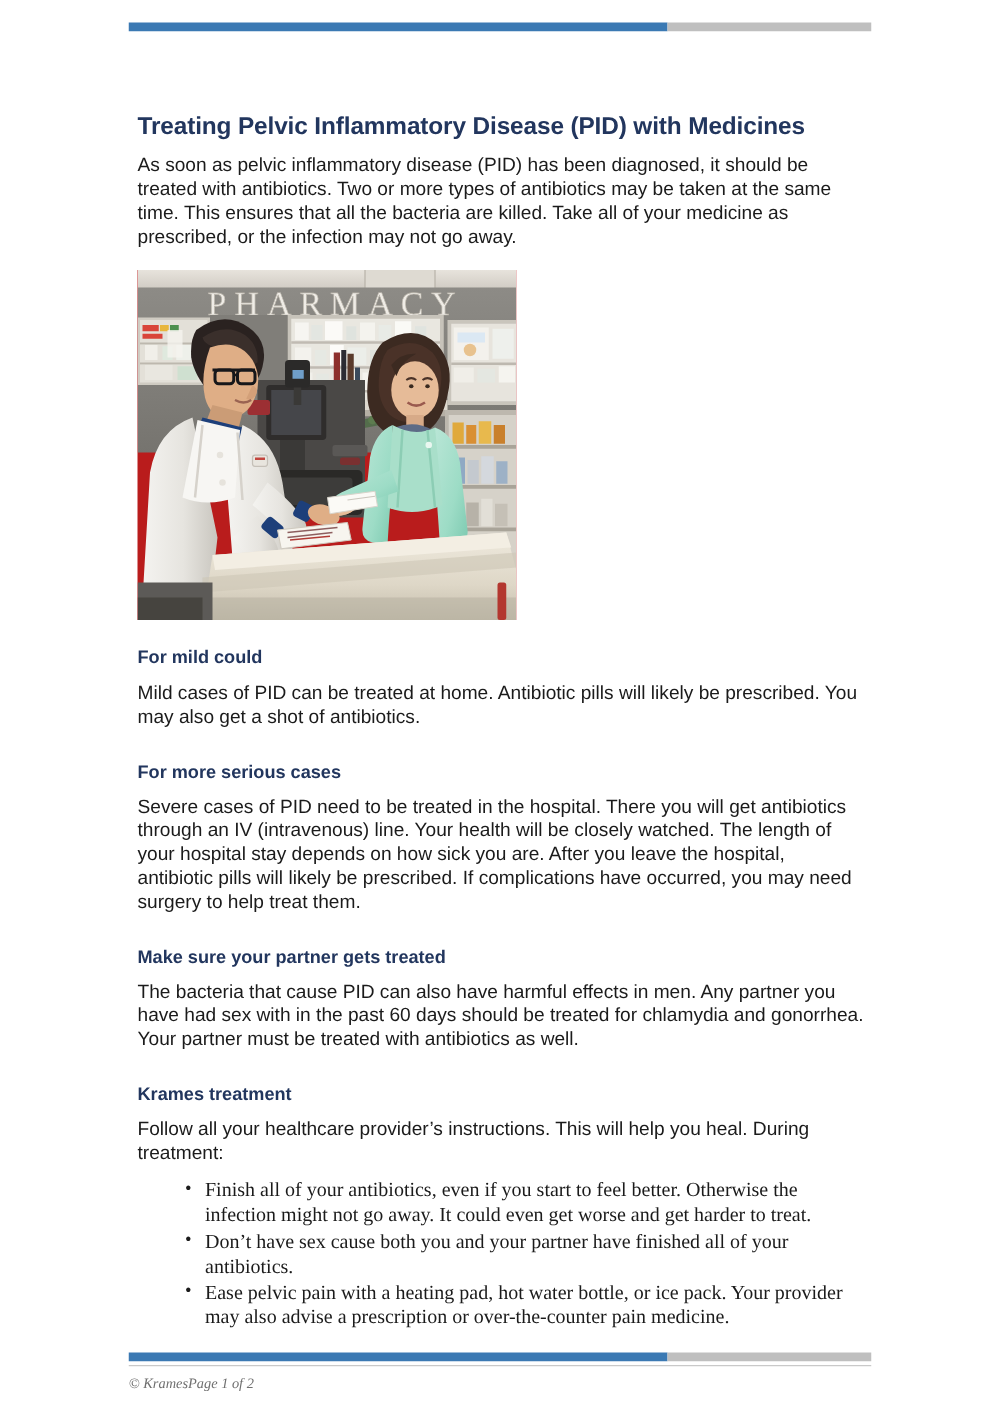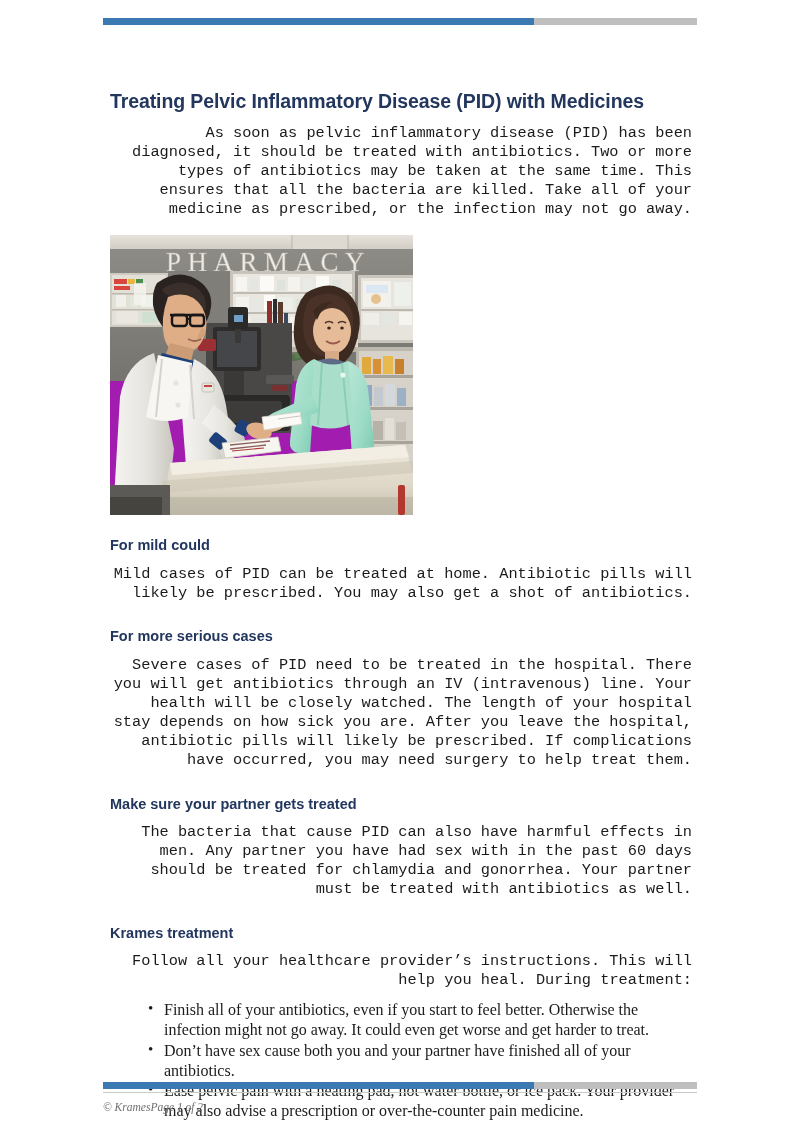--- a/index.html
+++ b/index.html
@@ -63,43 +63,43 @@
   h2.section-title {
     font-family: "Liberation Sans", sans-serif;
     font-size: 14.5px;
     font-weight: bold;
     color: #22365e;
     margin: 0 0 10px 0;
     line-height: 1.2;
   }
 
   p.body-text {
-    font-family: Liberation Mono, monospace;
+    font-family: Liberation Sans, sans-serif;
     font-size: 15.3px;
     color: #1b1b1b;
     line-height: 1.24;
     margin: 0 0 6px 0;
-    text-align: right;
+    text-align: left;
   }
 
   .section {
     margin-top: 26px;
   }
   .section.first {
     margin-top: 22px;
   }
 
   
   .photo-wrap {
     margin-top: 16px;
     width: 303px;
     height: 280px;
     position: relative;
     overflow: hidden;
-    background: #a21caf;
+    background: #b91c1c;
   }
   .photo {
     position: absolute;
     inset: 0;
     overflow: hidden;
   }
 
   
   ul.bullets {
     margin: 10px 0 0 0;

